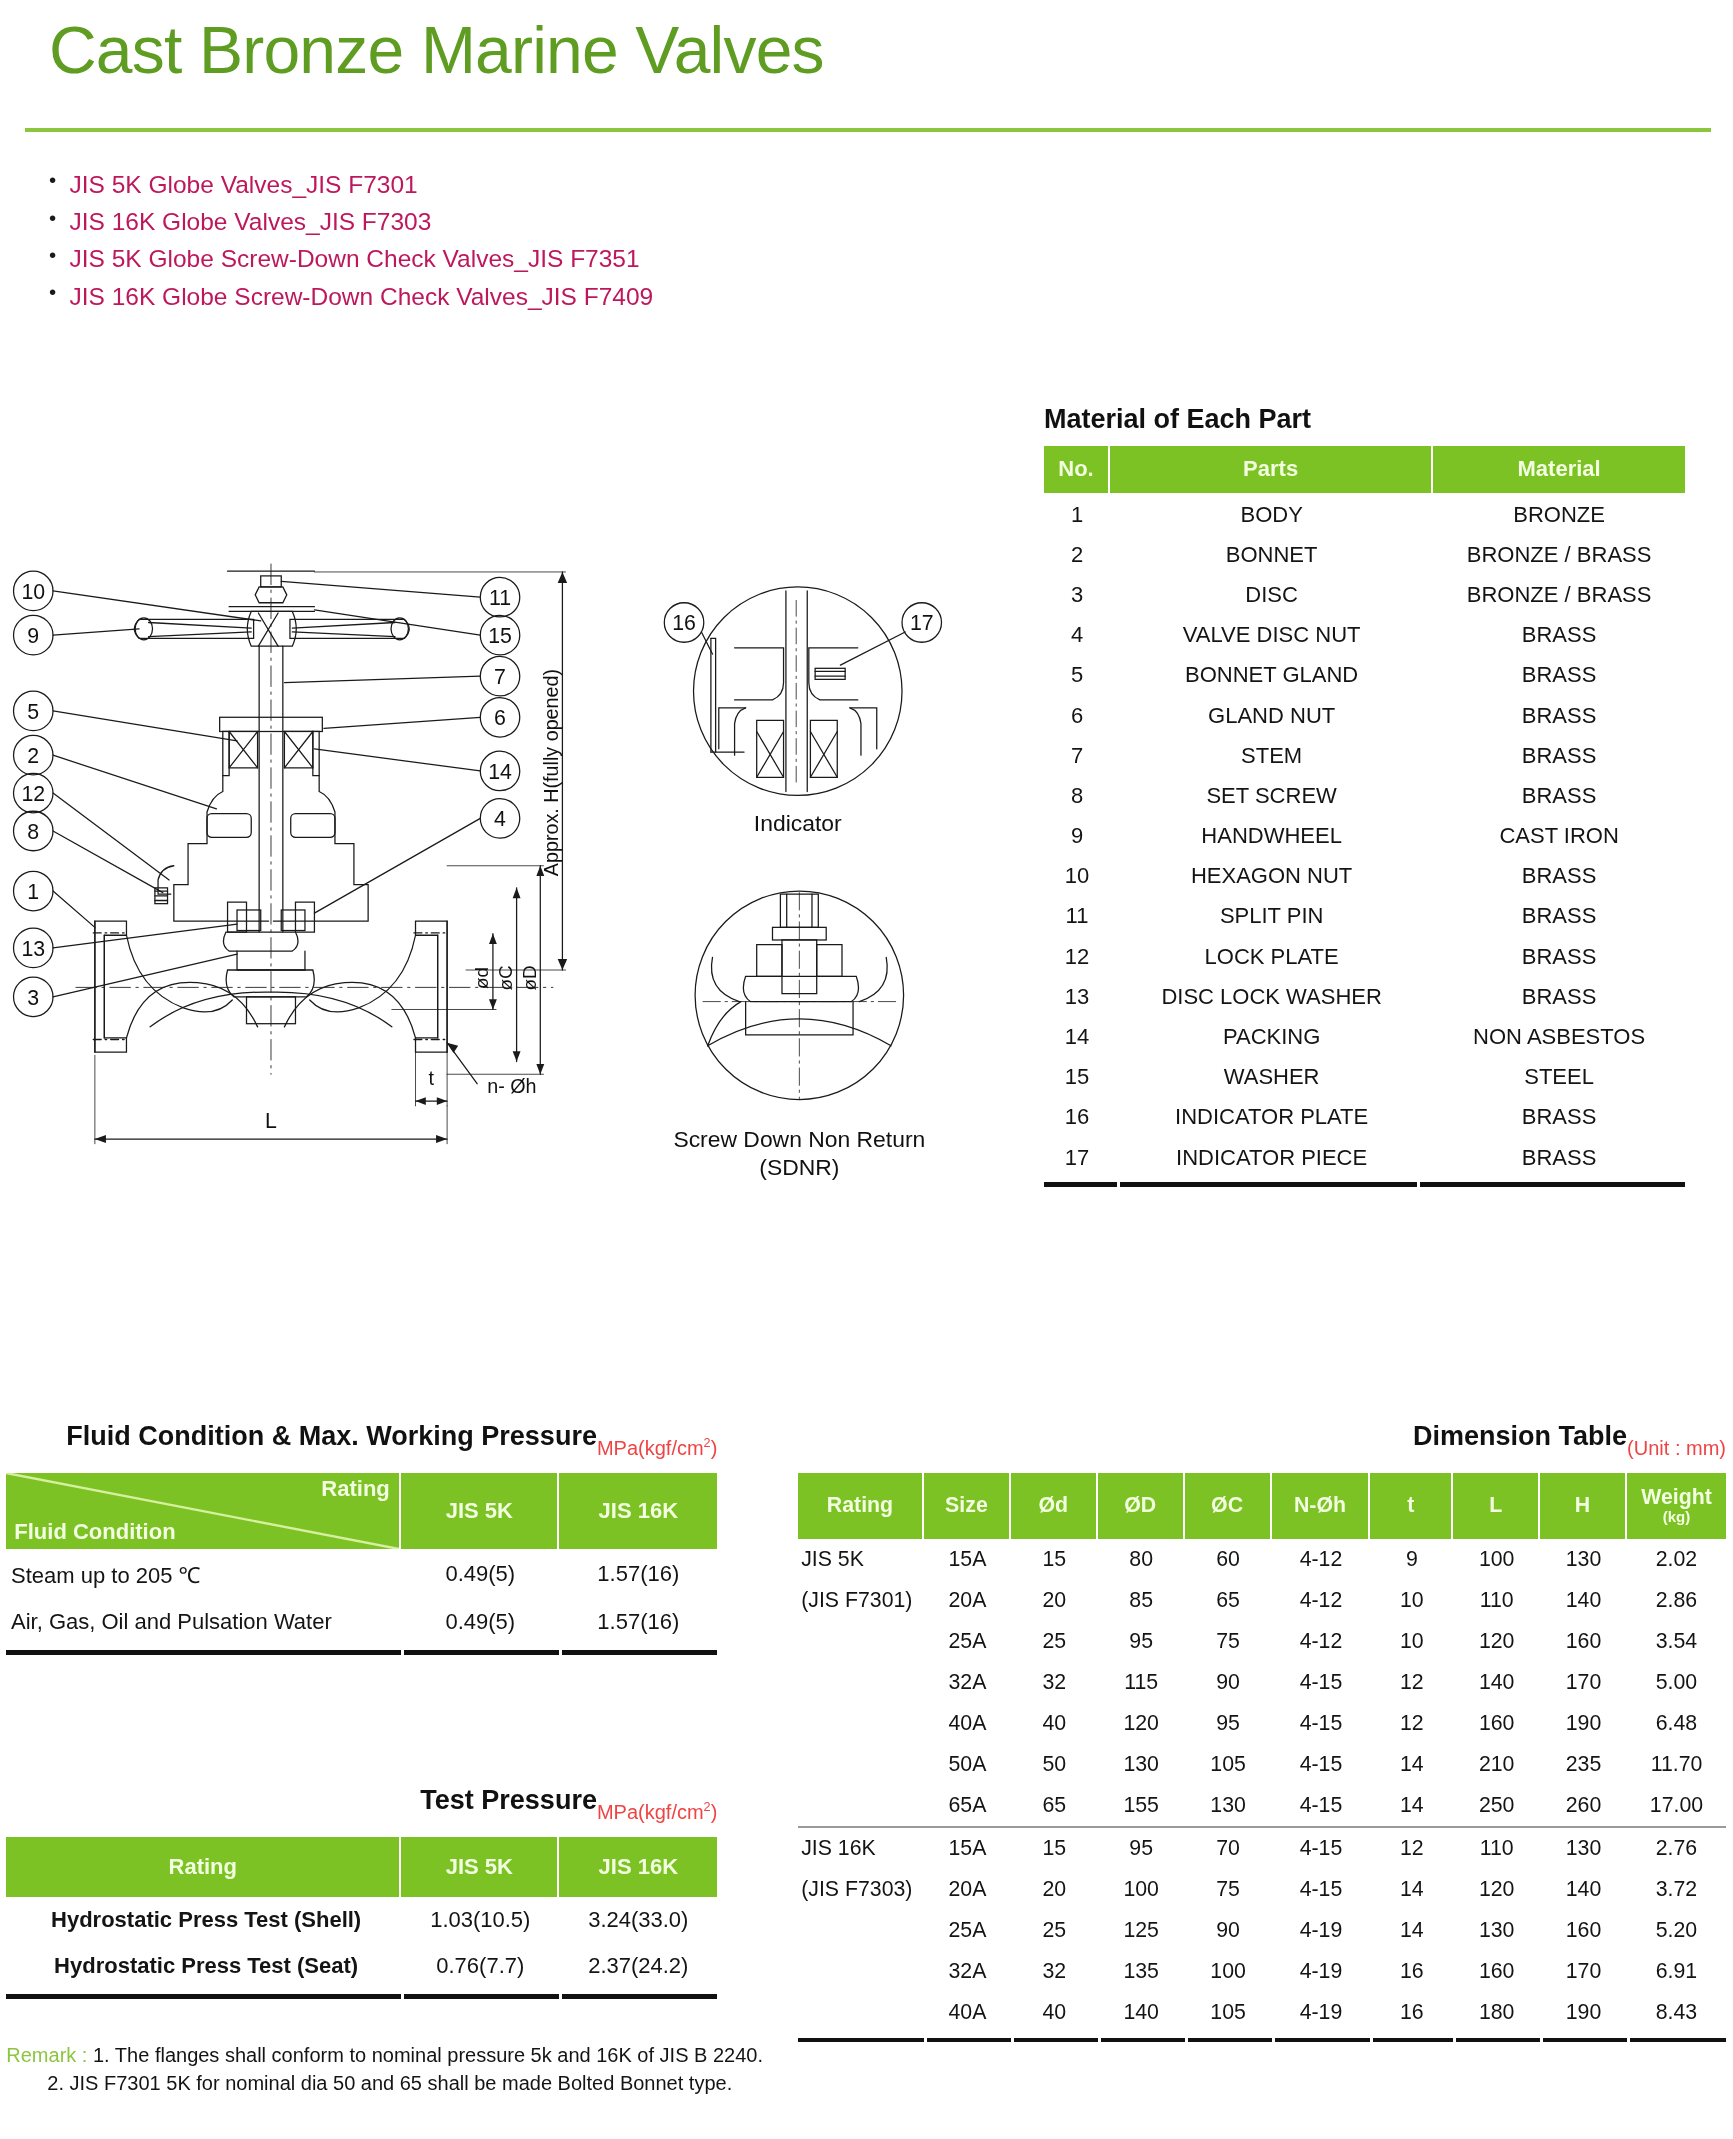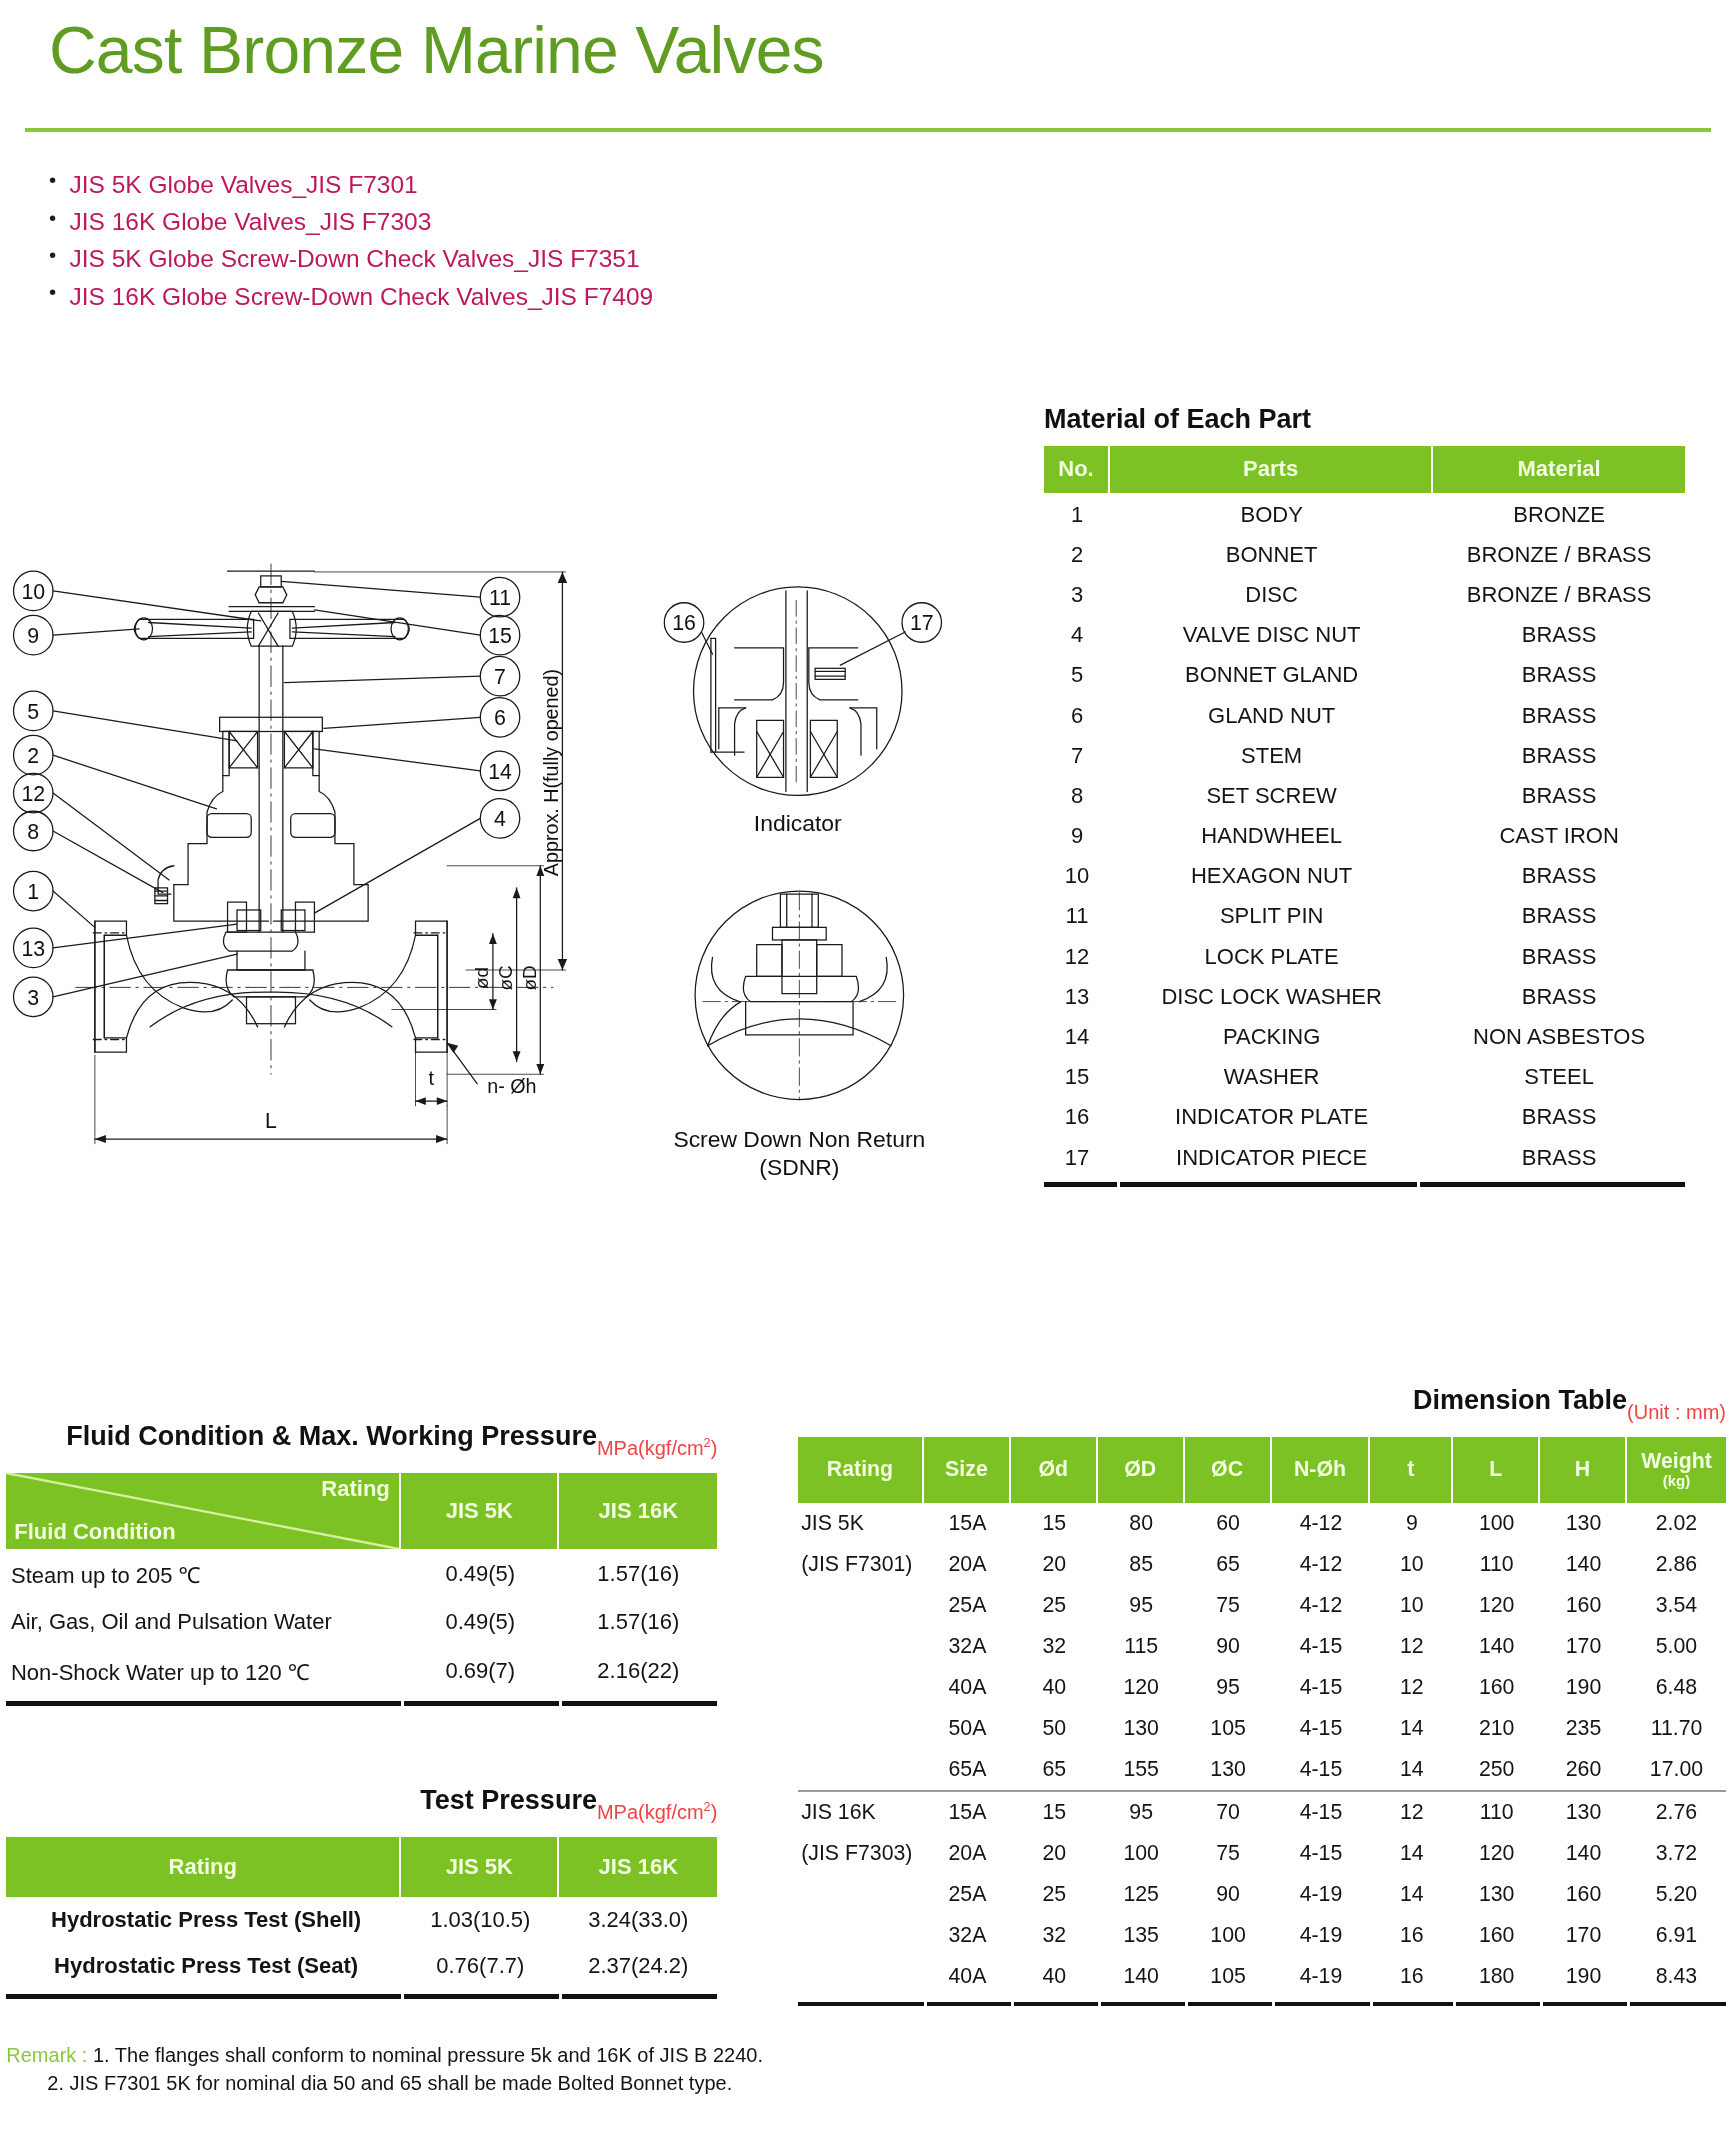--- a/index.html
+++ b/index.html
@@ -222,21 +222,21 @@
     font-size: 20px;
     line-height: 1.42;
     color: #141414;
   }
   .remark .rk { color: #8cc63e; }
   .remark .l2 { display: block; padding-left: 41px; }
 
   
   .dim-block {
     position: absolute;
-    left: 798px; top: 1385px;
+    left: 798px; top: 1421px;
     width: 928px;
   }
   .dim-table { width: 928px; border-collapse: separate; border-spacing: 0; }
   .dim-table th {
     background: #7dc225;
     color: #f2ffe0;
     font-size: 21.3px; font-weight: bold;
     text-align: center;
     height: 66px;
     border-right: 2.4px solid #fff;
@@ -647,25 +647,20 @@
       <tr>
         <td class="left">Steam up to 205 ℃</td>
         <td class="ctr">0.49(5)</td>
         <td class="ctr">1.57(16)</td>
       </tr>
       <tr>
         <td class="left">Air, Gas, Oil and Pulsation Water</td>
         <td class="ctr">0.49(5)</td>
         <td class="ctr">1.57(16)</td>
       </tr>
-      <tr>
-        <td class="left">Non-Shock Water up to 120 ℃</td>
-        <td class="ctr">0.69(7)</td>
-        <td class="ctr">2.16(22)</td>
-      </tr>
     </tbody>
   </table>
   <div class="table-bottom-rule">
     <i style="left:395px"></i>
       <i style="left:553px"></i>
   </div>
 </div>
 
 <div class="test-block">
   <div class="block-head-row">

